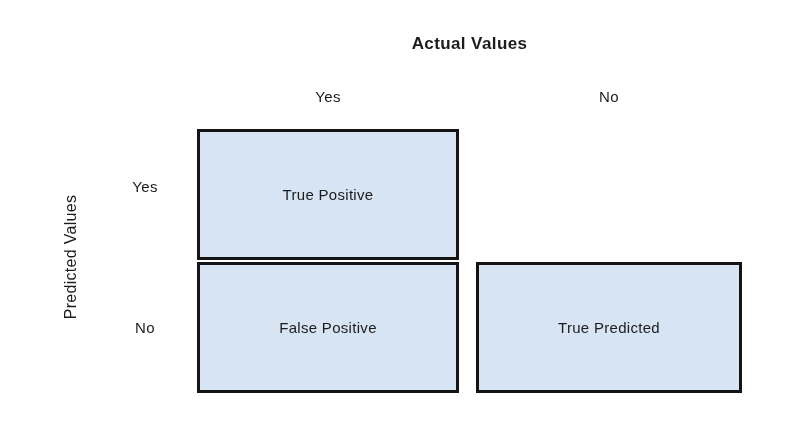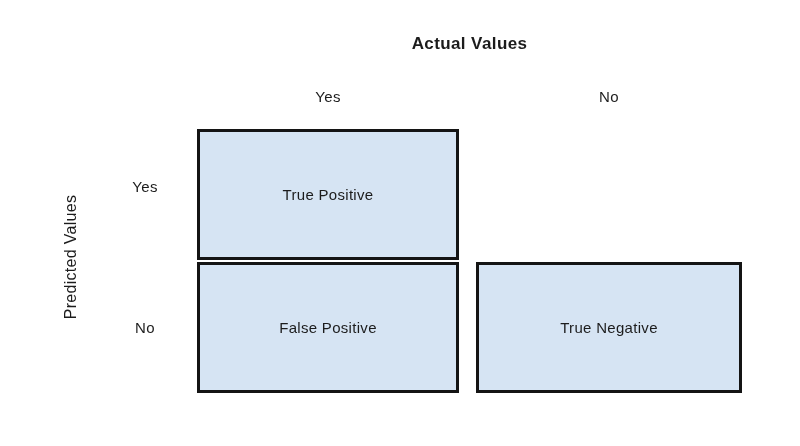--- a/index.html
+++ b/index.html
@@ -94,15 +94,15 @@
 
   <div class="row-header row-yes">Yes</div>
 
   <div class="row-header row-no">No</div>
 
   <div class="cell cell-tl">True Positive</div>
 
 
   <div class="cell cell-bl">False Positive</div>
 
-  <div class="cell cell-br">True Negative</div>
+  <div class="cell cell-br">True Predicted</div>
 
 </div>
 
 </body></html>

